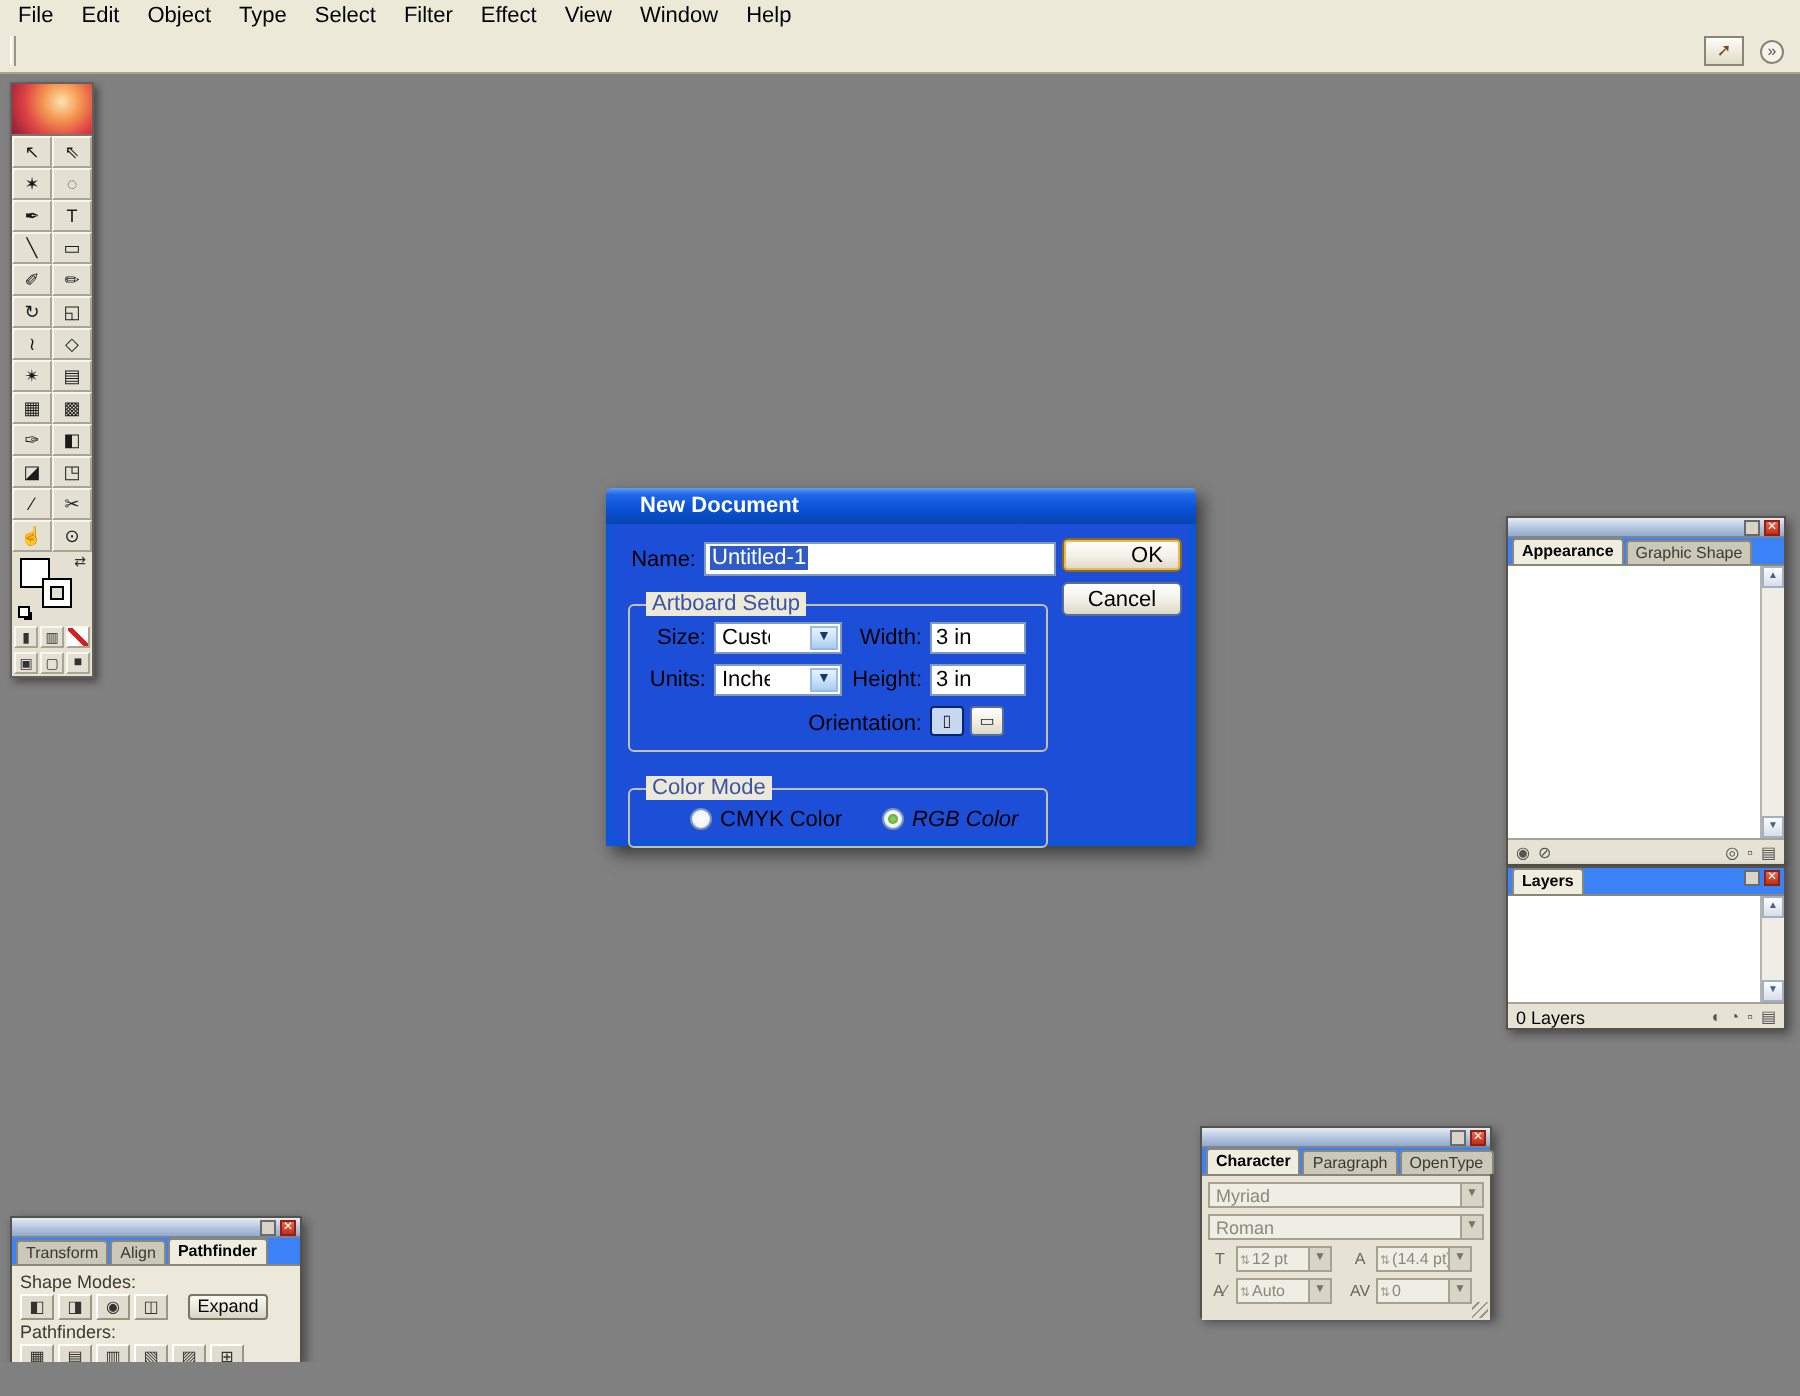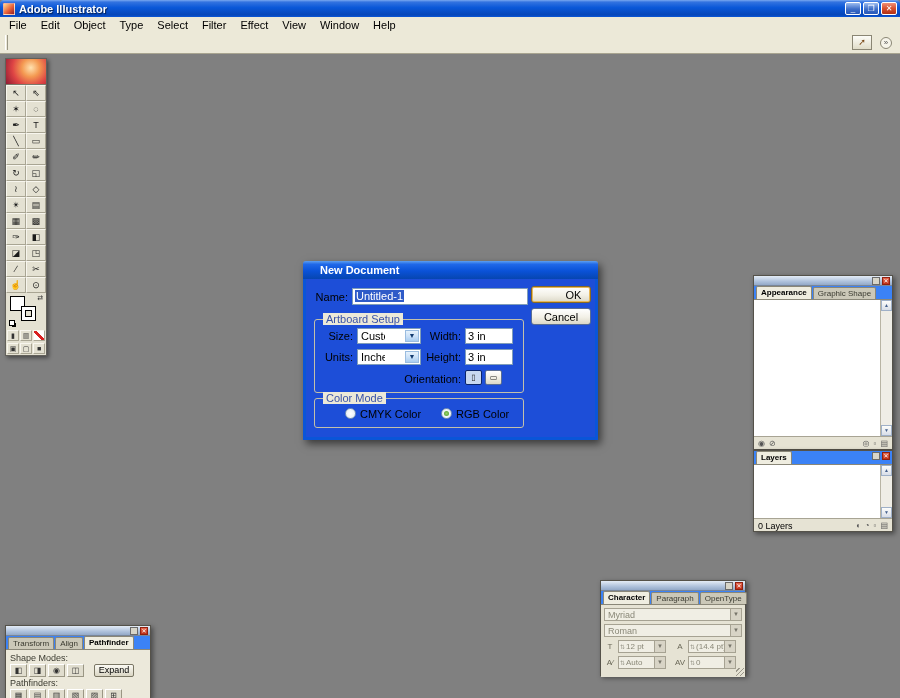--- a/index.html
+++ b/index.html
@@ -97,27 +97,20 @@
   .pf-row{display:flex;align-items:center;gap:2px;margin-bottom:1px;}
   .pf-icons{display:flex;gap:2px;}
   .pf-btn{width:17px;height:13px;border:1px solid;border-color:#FFF #9A9684 #9A9684 #FFF;background:#E0DDCE;font-size:8px;color:#333;display:flex;align-items:center;justify-content:center;}
   .expand-btn{margin-left:8px;width:40px;height:13px;border:1px solid #7A7664;border-radius:2px;background:linear-gradient(#FBFAF4,#DAD6C4);font-size:9px;line-height:11px;text-align:center;color:#000;}
 </style>
 </head>
 <body>
 
 <div class="app" data-name="illustrator-window">
 
-  <div class="titlebar" data-name="window-titlebar">
-    <span class="app-icon" data-name="illustrator-app-icon"></span>
-    <span class="title" data-name="window-title">Adobe Illustrator</span>
-    <span class="wb min" data-name="minimize-button">_</span>
-    <span class="wb max" data-name="maximize-button">❐</span>
-    <span class="wb close" data-name="close-button">✕</span>
-  </div>
 
   <div class="menubar" id="menubar" data-name="menu-bar">
       <span class="menu-item" data-name="menu-file">File</span>
       <span class="menu-item" data-name="menu-edit">Edit</span>
       <span class="menu-item" data-name="menu-object">Object</span>
       <span class="menu-item" data-name="menu-type">Type</span>
       <span class="menu-item" data-name="menu-select">Select</span>
       <span class="menu-item" data-name="menu-filter">Filter</span>
       <span class="menu-item" data-name="menu-effect">Effect</span>
       <span class="menu-item" data-name="menu-view">View</span>
@@ -273,26 +266,26 @@
           </div>
           <span class="lbl" style="left:106px;top:31px;width:40px;text-align:right;" data-name="height-label">Height:</span>
           <div class="textbox" style="left:150px;top:29px;width:48px;height:16px;" data-name="height-input">
             <span data-name="height-value">3 in</span>
           </div>
           <span class="lbl" style="left:58px;top:53px;width:88px;text-align:right;" data-name="orientation-label">Orientation:</span>
           <span class="orient-btn pressed" style="left:150px;top:50px;" data-name="portrait-orientation-button"><span data-name="portrait-icon">▯</span></span>
           <span class="orient-btn" style="left:170px;top:50px;" data-name="landscape-orientation-button"><span data-name="landscape-icon">▭</span></span>
         </div>
 
-        <div class="groupbox" style="left:8px;top:119px;width:210px;height:30px;" data-name="color-mode-group">
+        <div class="groupbox" style="left:8px;top:132px;width:210px;height:30px;" data-name="color-mode-group">
           <span class="gb-label" data-name="color-mode-label">Color Mode</span>
           <span class="radio" style="left:30px;top:9px;" data-name="cmyk-radio"></span>
           <span class="lbl" style="left:45px;top:9px;" data-name="cmyk-label">CMYK Color</span>
           <span class="radio checked" style="left:126px;top:9px;" data-name="rgb-radio"></span>
-          <span class="lbl" style="left:141px;top:9px;" data-name="rgb-label">RGB Color</span>
+          <span class="lbl" style="left:141px;top:9px;font-style:italic;" data-name="rgb-label">RGB Color</span>
         </div>
       </div>
     </div>
 
     <div class="palette appearance" data-name="appearance-palette">
       <div class="pal-titlebar" data-name="appearance-palette-titlebar">
         <span class="pal-btns">
           <span class="pal-btn" data-name="appearance-minimize-button"></span>
           <span class="pal-btn close" data-name="appearance-close-button">✕</span>
         </span>

